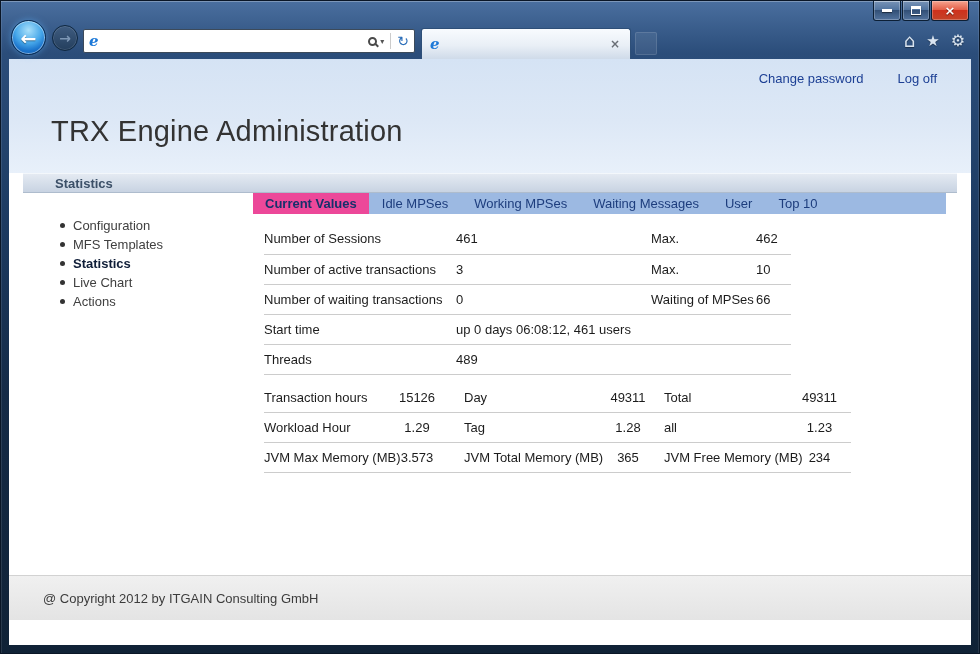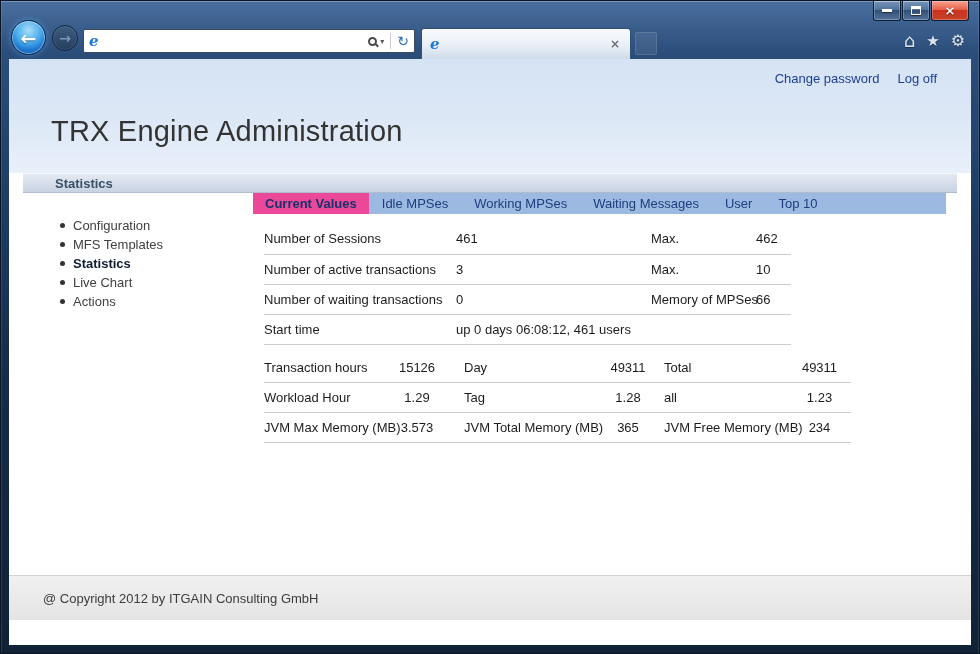--- a/index.html
+++ b/index.html
@@ -75,21 +75,21 @@
   .nav-icons .ic { cursor:pointer; text-shadow:0 1px 1px rgba(0,0,0,.4); }
   .ic-home { font-size:18px; }
   .ic-star { font-size:15px; }
   .ic-gear { font-size:16px; }
 
   
   .page { position:absolute; left:8px; right:8px; top:58px; bottom:8px; background:#fff; display:flex; flex-direction:column; overflow:hidden; }
 
   .page-top { height:114px; background:linear-gradient(180deg,#d5e3f4 0%, #dde8f6 55%, #e8f0fa 100%); position:relative; flex:none; }
   .top-links { position:absolute; top:12px; right:34px; display:flex; gap:18px; font-size:13px; }
-  .top-links a { color:#1c3f94; text-decoration:none; cursor:pointer; }
+  .top-links a { color:#1c3f94; text-decoration:none; cursor:pointer;margin-left:16px; }
   .page-title { position:absolute; left:42px; top:56px; font-size:29px; font-weight:400; color:#333; letter-spacing:0.2px; }
 
   .section-bar {
     flex:none; margin:0 14px; height:20px;
     background:linear-gradient(#e4eaf2,#c8d3e2);
     border-top:1px solid #f3f7fb; border-bottom:1px solid #aebccd;
     display:flex; align-items:center; padding-left:32px;
     font-size:13px; font-weight:bold; color:#3c5068;
   }
 
@@ -225,26 +225,32 @@
           </tr>
           <tr>
             <td>Number of active transactions</td>
             <td>3</td>
             <td>Max.</td>
             <td>10</td>
           </tr>
           <tr>
             <td>Number of waiting transactions</td>
             <td>0</td>
-            <td>Memory of MPSes</td>
+            <td>Waiting of MPSes</td>
             <td>66</td>
           </tr>
           <tr>
             <td>Start time</td>
             <td>up 0 days 06:08:12, 461 users</td>
+            <td></td>
+            <td></td>
+          </tr>
+          <tr>
+            <td>Threads</td>
+            <td>489</td>
             <td></td>
             <td></td>
           </tr>
         </tbody>
           </table>
 
         <table class="metrics-table">
           <colgroup>
               <col style="width:122px">
               <col style="width:62px">

